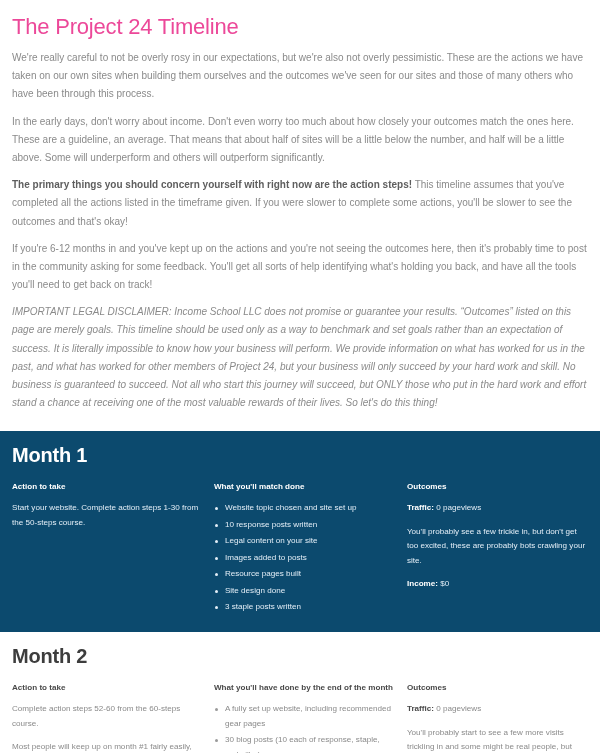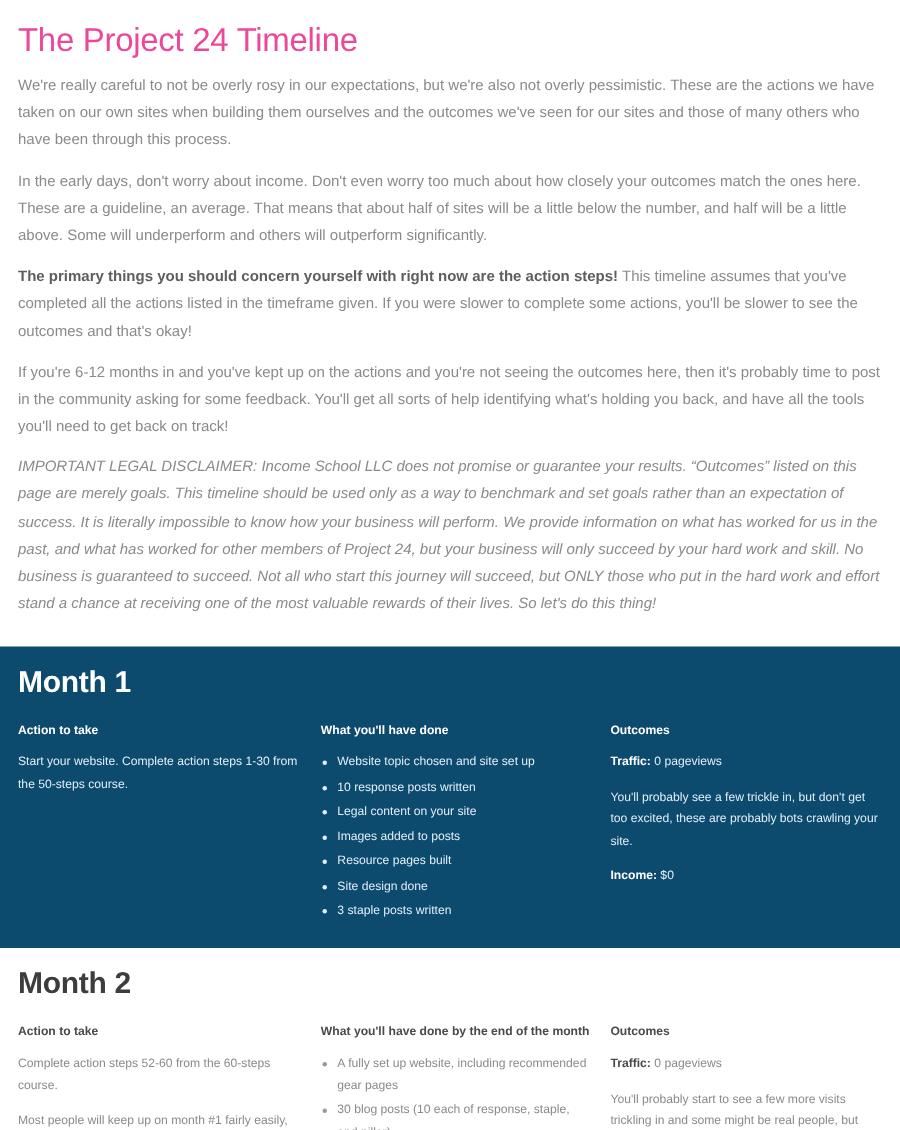--- a/index.html
+++ b/index.html
@@ -117,21 +117,21 @@
       <div class="month blue">
         <div class="month-title">Month 1</div>
         <div class="cols">
           <div class="col-1">
             <div class="col-head">Action to take</div>
             <div class="col-body">
               <p>Start your website.  Complete action steps 1-30 from the 50-steps course.</p>
             </div>
           </div>
           <div class="col-2">
-            <div class="col-head">What you'll have done</div>
+            <div class="col-head">What you'll match done</div>
             <ul class="checklist">
               <li>Website topic chosen and site set up</li>
               <li>10 response posts written</li>
               <li>Legal content on your site</li>
               <li>Images added to posts</li>
               <li>Resource pages built</li>
               <li>Site design done</li>
               <li>3 staple posts written</li>
             </ul>
           </div>

